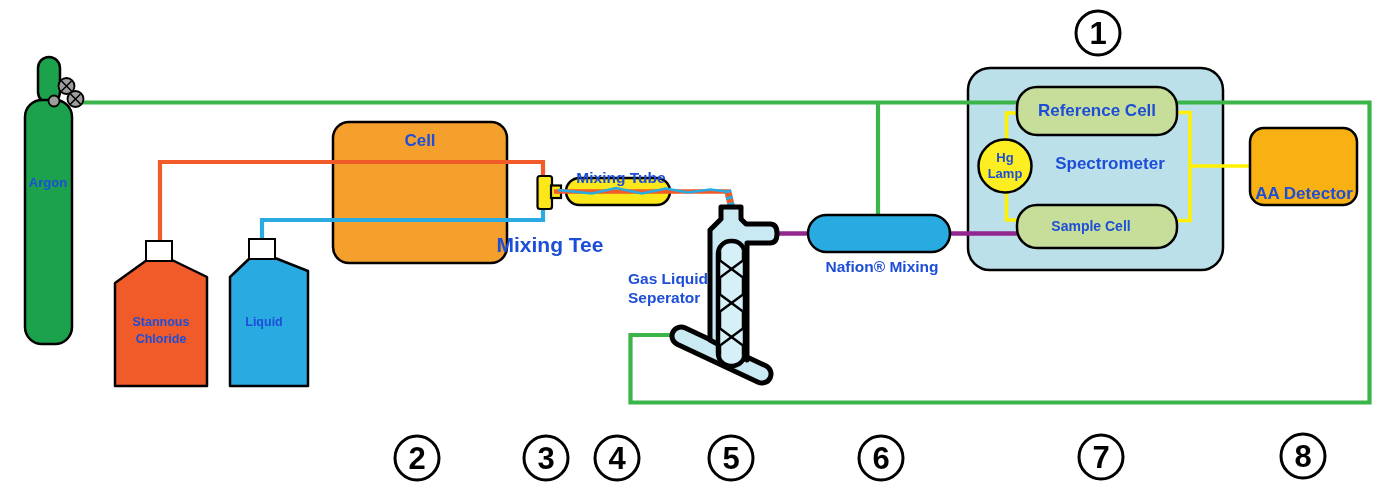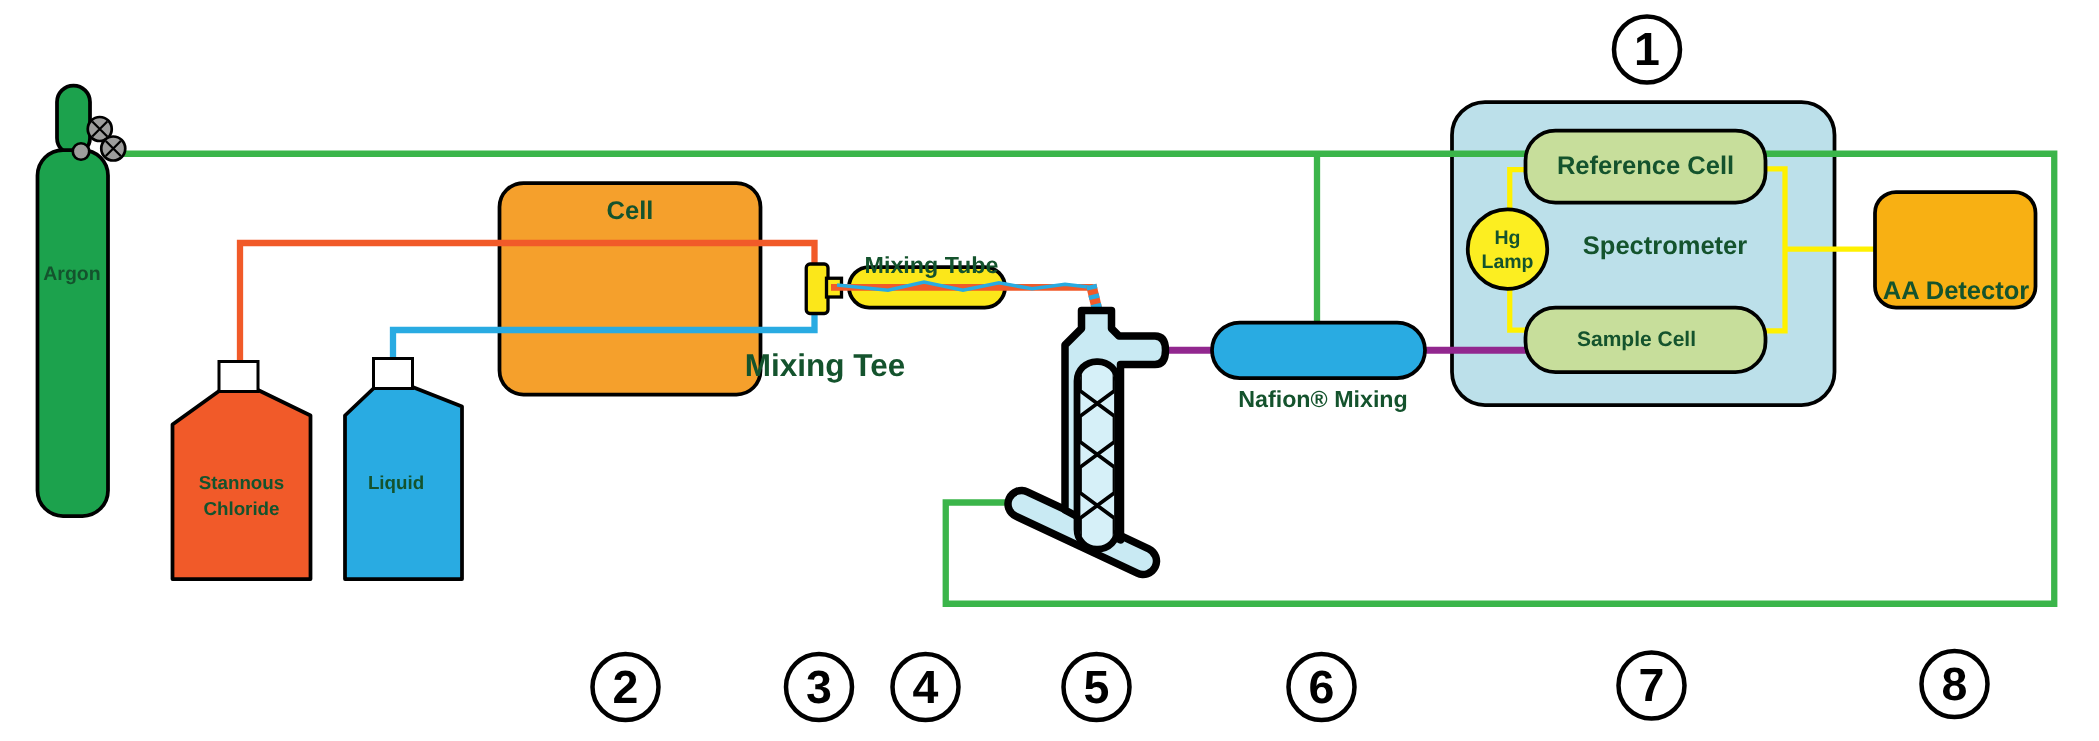--- a/index.html
+++ b/index.html
@@ -2,21 +2,21 @@
 <html><head>
 <meta charset="utf-8">
 <style>
   html,body{margin:0;padding:0;background:#fff;}
   .stage{
     position:relative;width:1399px;height:494px;background:#ffffff;
     font-family:"Liberation Sans",sans-serif;overflow:hidden;
   }
   .stage svg{position:absolute;left:0;top:0;}
   .lbl{
-    position:absolute;font-weight:bold;color:#14532d;text-align:center;
+    position:absolute;font-weight:bold;color:#1d4ed8;text-align:center;
     transform:translate(-50%,-50%);white-space:nowrap;line-height:1.15;
   }
   .l-argon{left:48px;top:183px;font-size:13px;}
   .l-stannous{left:161px;top:331px;font-size:12.5px;white-space:normal;width:80px;line-height:1.35;}
   .l-sample{left:264px;top:322px;font-size:12.5px;}
   .l-pump{left:420px;top:141px;font-size:17px;}
   .l-mixtube{left:621px;top:167px;font-size:15.5px;margin-top:11px;}
   .l-mixtee{left:550px;top:245px;font-size:21px;}
   .l-gls{left:628px;top:288px;font-size:15.5px;text-align:left;white-space:normal;width:95px;line-height:19px;transform:translate(0,-50%);}
   .l-nafion{left:882px;top:267px;font-size:15.5px;}
@@ -114,20 +114,21 @@
 
     <rect x="1250" y="128" width="107" height="77" rx="14" fill="#F8B013" stroke="#000" stroke-width="2.5"></rect>
   </svg>
 
   <div class="lbl l-argon">Argon</div>
   <div class="lbl l-stannous">Stannous Chloride</div>
   <div class="lbl l-sample">Liquid</div>
   <div class="lbl l-pump">Cell</div>
   <div class="lbl l-mixtube">Mixing Tube</div>
   <div class="lbl l-mixtee">Mixing Tee</div>
+  <div class="lbl l-gls">Gas Liquid Seperator</div>
   <div class="lbl l-nafion">Nafion® Mixing</div>
   <div class="lbl l-hg">Hg Lamp</div>
   <div class="lbl l-spectro">Spectrometer</div>
   <div class="lbl l-refcell">Reference Cell</div>
   <div class="lbl l-samplecell">Sample Cell</div>
   <div class="lbl l-aa">AA Detector</div>
 
   <div class="marker mk1">1</div>
   <div class="marker mk2">2</div>
   <div class="marker mk3">3</div>

